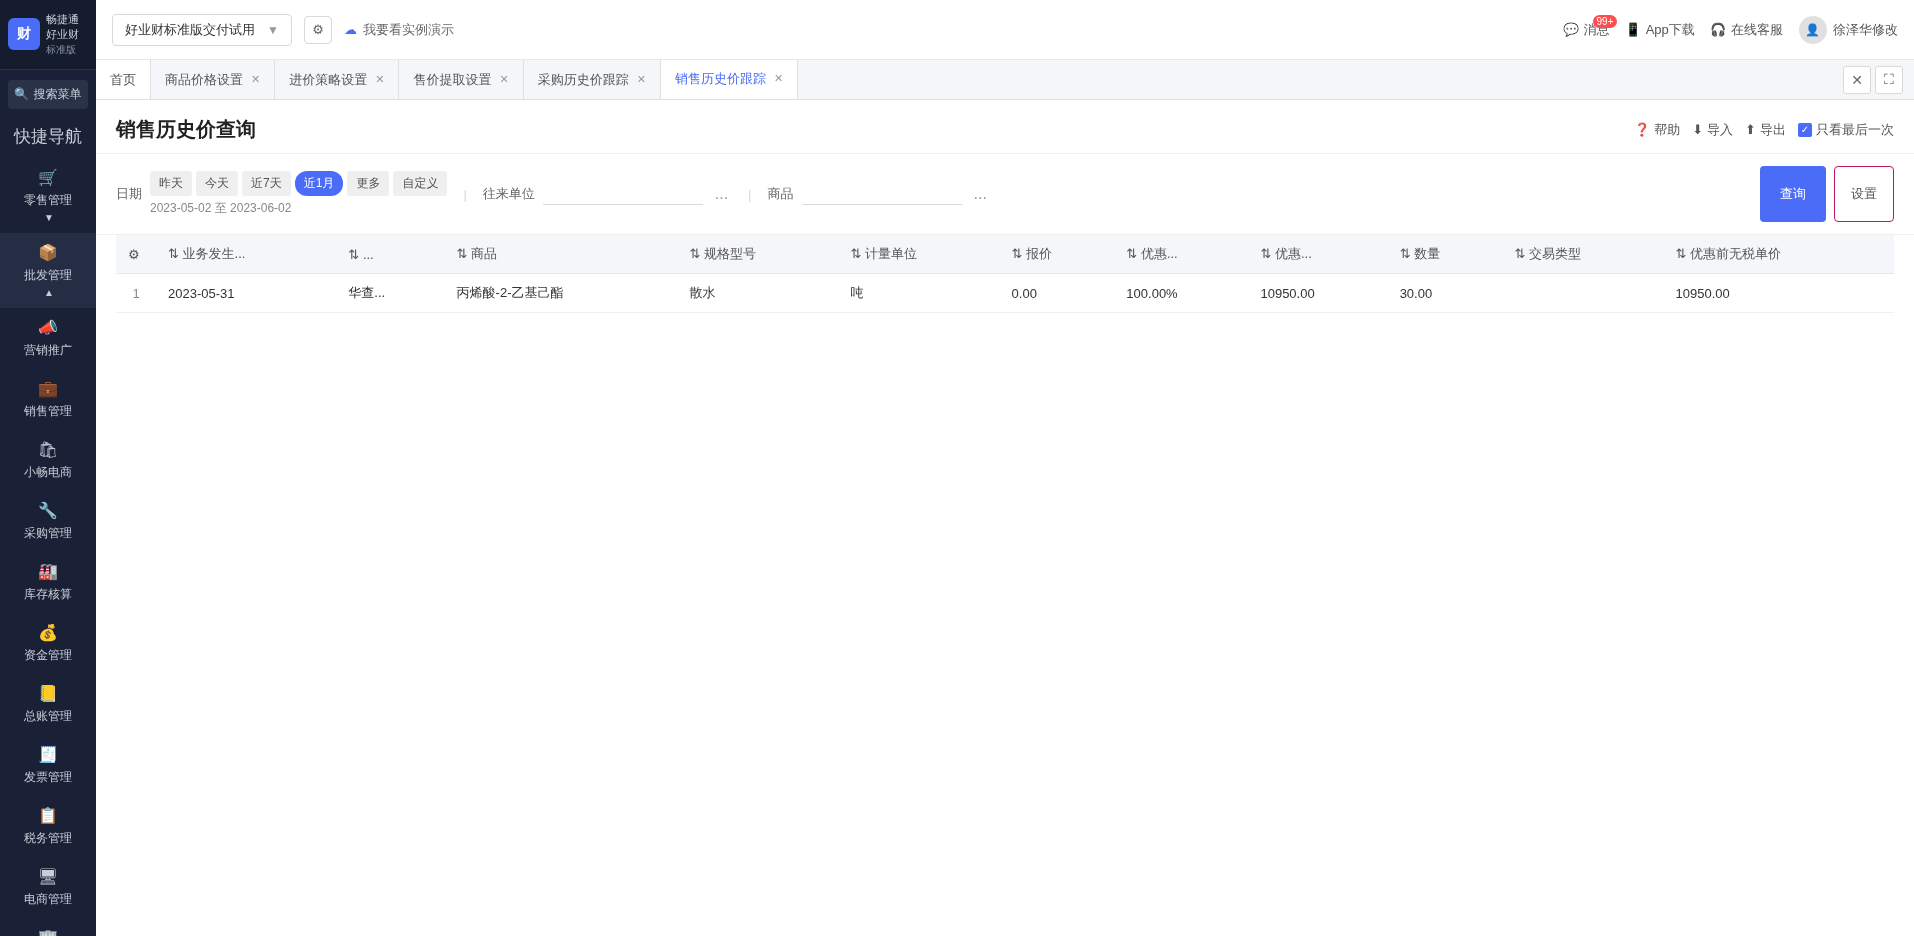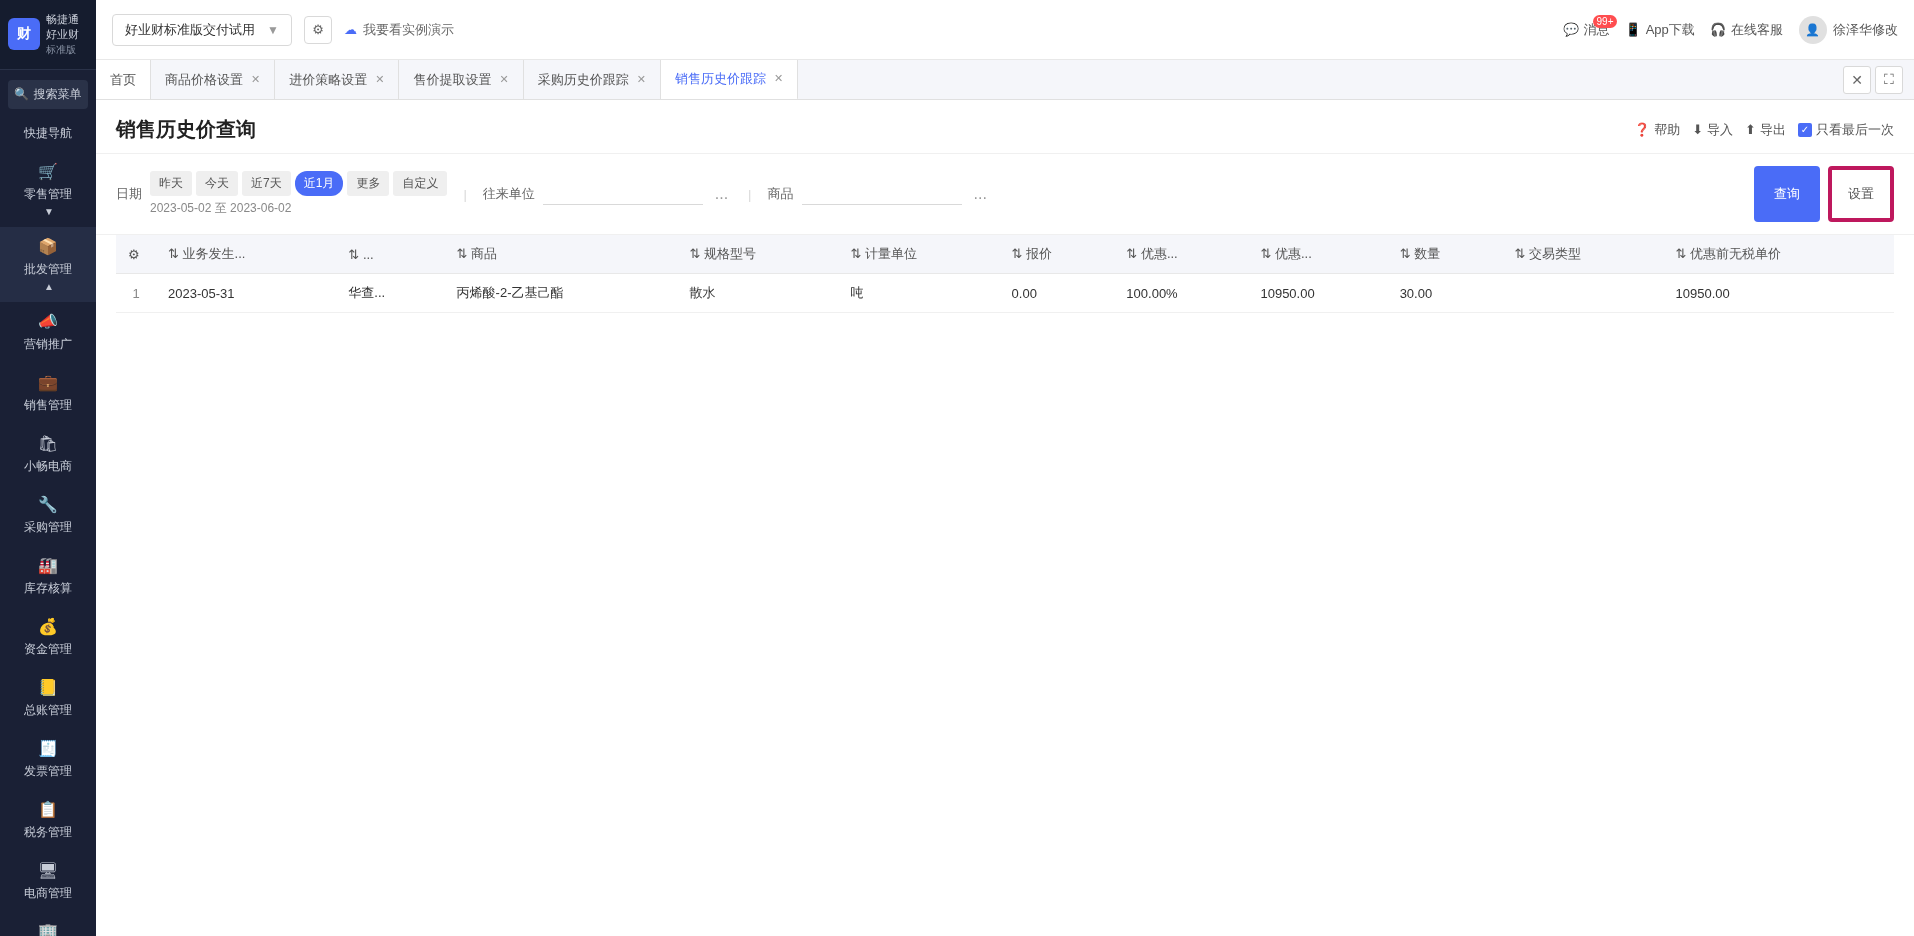--- a/index.html
+++ b/index.html
@@ -59,21 +59,21 @@
     .filter-label { color: #666; font-size: 13px; }
     .date-shortcuts { display: flex; align-items: center; gap: 4px; flex-wrap: wrap; }
     .date-btn { padding: 3px 8px; border-radius: 3px; font-size: 12px; cursor: pointer; border: 1px solid transparent; color: #555; }
     .date-btn.active { background: #4a6cf7; color: white; border-radius: 12px; }
     .date-range-text { font-size: 12px; color: #888; margin-top: 2px; }
     .filter-separator { color: #d9d9d9; }
     .filter-input { border: none; border-bottom: 1px solid #d9d9d9; outline: none; padding: 3px 6px; font-size: 13px; width: 160px; color: #333; }
     .filter-dots { color: #999; cursor: pointer; font-size: 16px; padding: 0 4px; }
     .filter-right { margin-left: auto; display: flex; gap: 8px; }
     .btn-query { background: #4a6cf7; color: white; border: none; border-radius: 4px; padding: 19px 20px; cursor: pointer; font-size: 13px; }
-    .btn-settings { background: white; color: #555; border: 4px solid #be185d; border-radius: 4px; padding: 6px 16px; cursor: pointer; font-size: 13px; }
+    .btn-settings { background: white; color: #555; border: 1px solid #be185d; border-radius: 4px; padding: 6px 16px; cursor: pointer; font-size: 13px; }
 
     
     .table-container { flex: 1; overflow: auto; padding: 0 20px; }
     table { width: 100%; border-collapse: collapse; font-size: 13px; }
     thead tr { background: #f5f6fa; }
     thead th { padding: 10px 12px; text-align: left; color: #555; font-weight: 500; border-bottom: 1px solid #e8e8e8; white-space: nowrap; }
     tbody tr { border-bottom: 1px solid #f0f0f0; }
     tbody td { padding: 10px 12px; color: #333; white-space: nowrap; }
     .col-index { width: 40px; text-align: center; color: #888; }
     .text-right { text-align: left; }
@@ -90,21 +90,21 @@
     </div>
   </div>
 
   <div class="sidebar-search">
     <button class="sidebar-search-btn">
       <span>🔍</span>
       <span>搜索菜单</span>
     </button>
   </div>
 
-  <div class="sidebar-item" style="font-size:12px;padding:6px 8px;">
+  <div class="sidebar-item" style="font-size:17px;padding:6px 8px;">
     <span>快捷导航</span>
   </div>
 
   <div class="sidebar-nav">
     <div class="sidebar-item">
       <span class="sidebar-item-icon">🛒</span>
       <span>零售管理</span>
       <span class="expand-arrow">▼</span>
     </div>
     <div class="sidebar-item" style="background:#252d45;">

